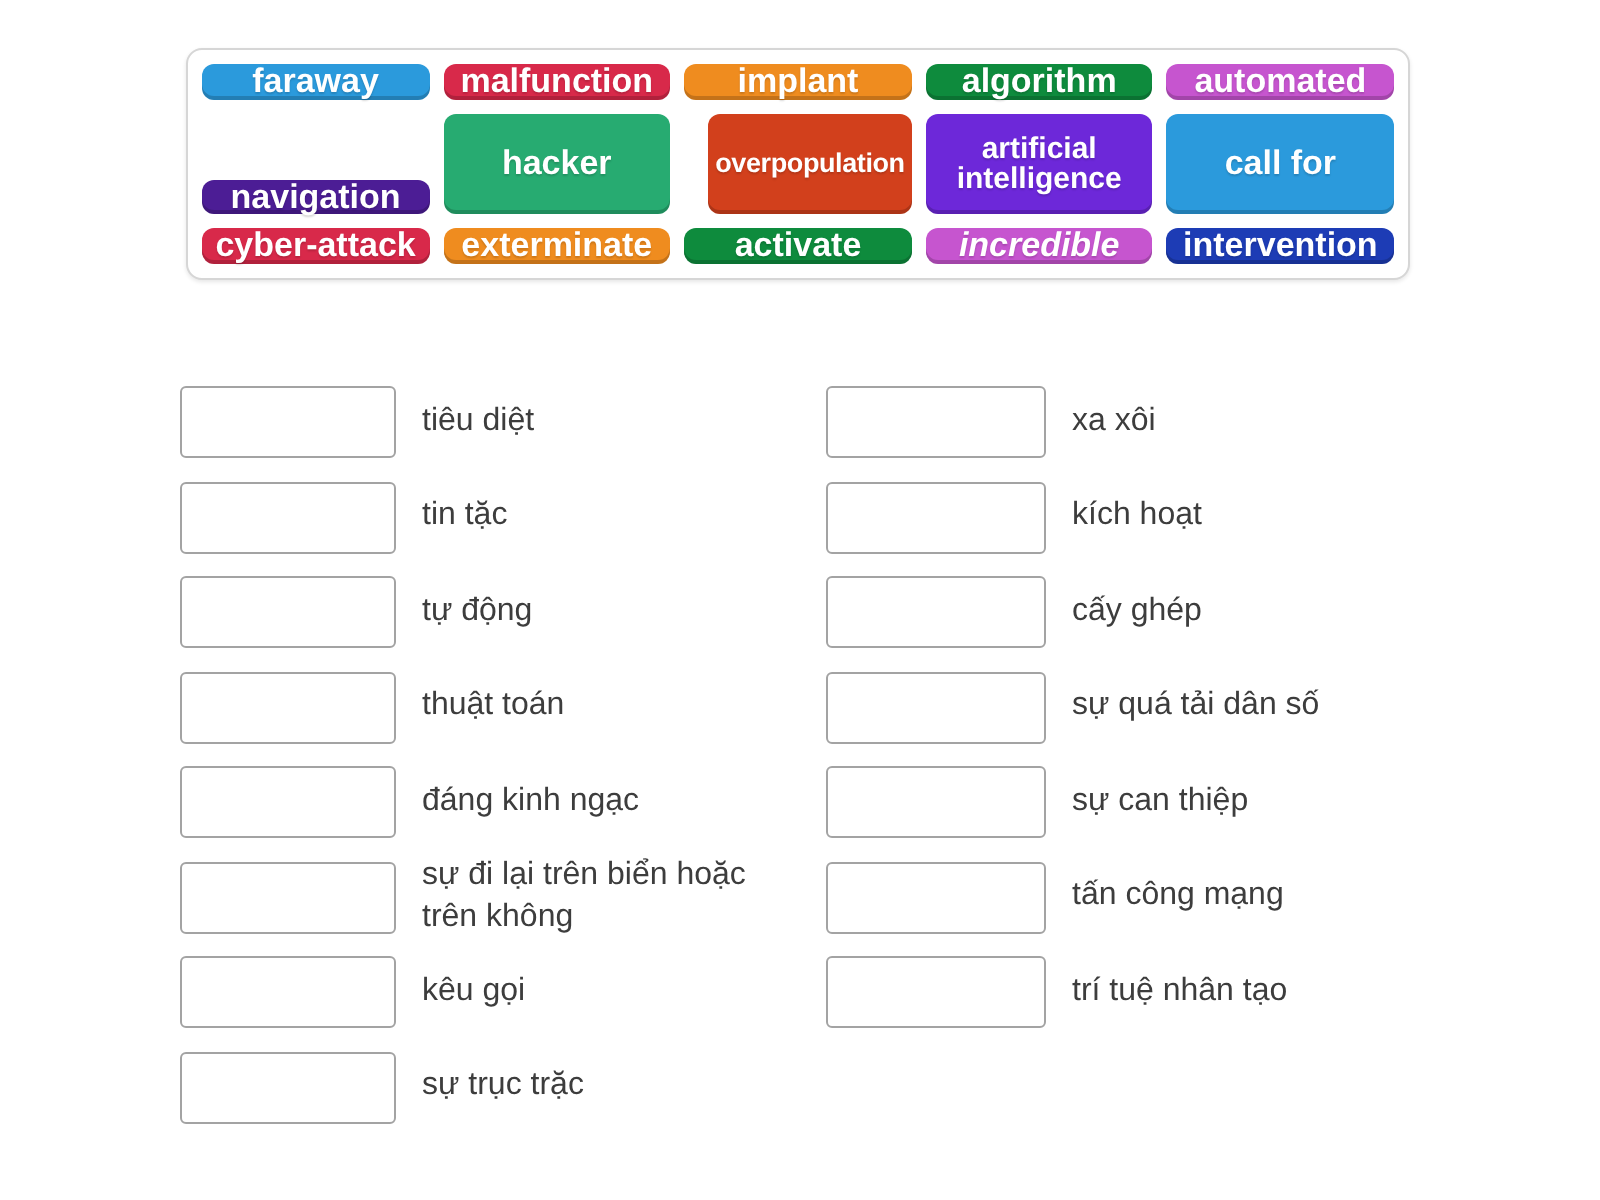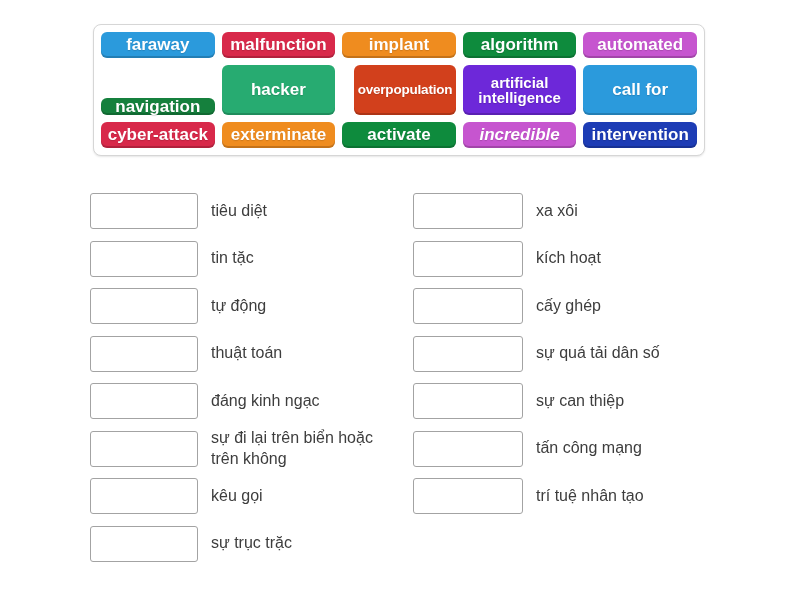--- a/index.html
+++ b/index.html
@@ -2,21 +2,21 @@
 <html><head>
 <meta charset="utf-8">
 <style>
   * { margin:0; padding:0; box-sizing:border-box; }
   html,body { width:800px; height:600px; background:#ffffff;
     font-family:"Liberation Sans","DejaVu Sans",sans-serif; overflow:hidden; }
   .stage { position:relative; width:800px; height:600px; background:#fff; }
 
   
   .panel {
-    position:absolute; left:93px; top:24px; width:612px; height:132px;
+    position:absolute; left:93px; top:24px; width:612px; height:116px;
     background:#ffffff; border:1px solid #d6d6d6; border-radius:8px;
     box-shadow:0 1px 2px rgba(0,0,0,.10);
     padding:7px; display:grid; grid-template-columns:repeat(5,1fr);
     grid-template-rows:repeat(3,1fr); gap:7px;
   }
   .tile {
     border-radius:6px; color:#ffffff; font-weight:bold; font-size:17px;
     display:flex; align-items:center; justify-content:center; text-align:center;
     line-height:1.02; padding:0 3px; cursor:grab;
     box-shadow:inset 0 -2px 0 rgba(0,0,0,.18);
@@ -45,21 +45,21 @@
 <body>
 
 <div class="stage">
 
   <div class="panel">
     <div class="tile" style="background-color: rgb(43, 154, 220);">faraway</div>
     <div class="tile" style="background-color: rgb(216, 41, 74);">malfunction</div>
     <div class="tile" style="background-color: rgb(239, 140, 31);">implant</div>
     <div class="tile" style="background-color: rgb(14, 139, 61);">algorithm</div>
     <div class="tile" style="background-color: rgb(198, 85, 207);">automated</div>
-    <div class="tile" style="background-color: #15803d; margin-top: 33px;">navigation</div>
+    <div class="tile" style="background-color: #4c1d95; margin-top: 33px;">navigation</div>
     <div class="tile" style="background-color: rgb(39, 171, 113);">hacker</div>
     <div class="tile tile-xs" style="background-color: rgb(210, 64, 28);">overpopulation</div>
     <div class="tile tile-sm" style="background-color: #6d28d9;">artificial intelligence</div>
     <div class="tile" style="background-color: rgb(43, 154, 220);">call for</div>
     <div class="tile" style="background-color: rgb(216, 41, 74);">cyber-attack</div>
     <div class="tile" style="background-color: rgb(239, 140, 31);">exterminate</div>
     <div class="tile" style="background-color: rgb(14, 139, 61);">activate</div>
     <div class="tile" style="background-color: rgb(198, 85, 207); font-style: italic;">incredible</div>
     <div class="tile" style="background-color: rgb(29, 60, 181);">intervention</div>
   </div>

